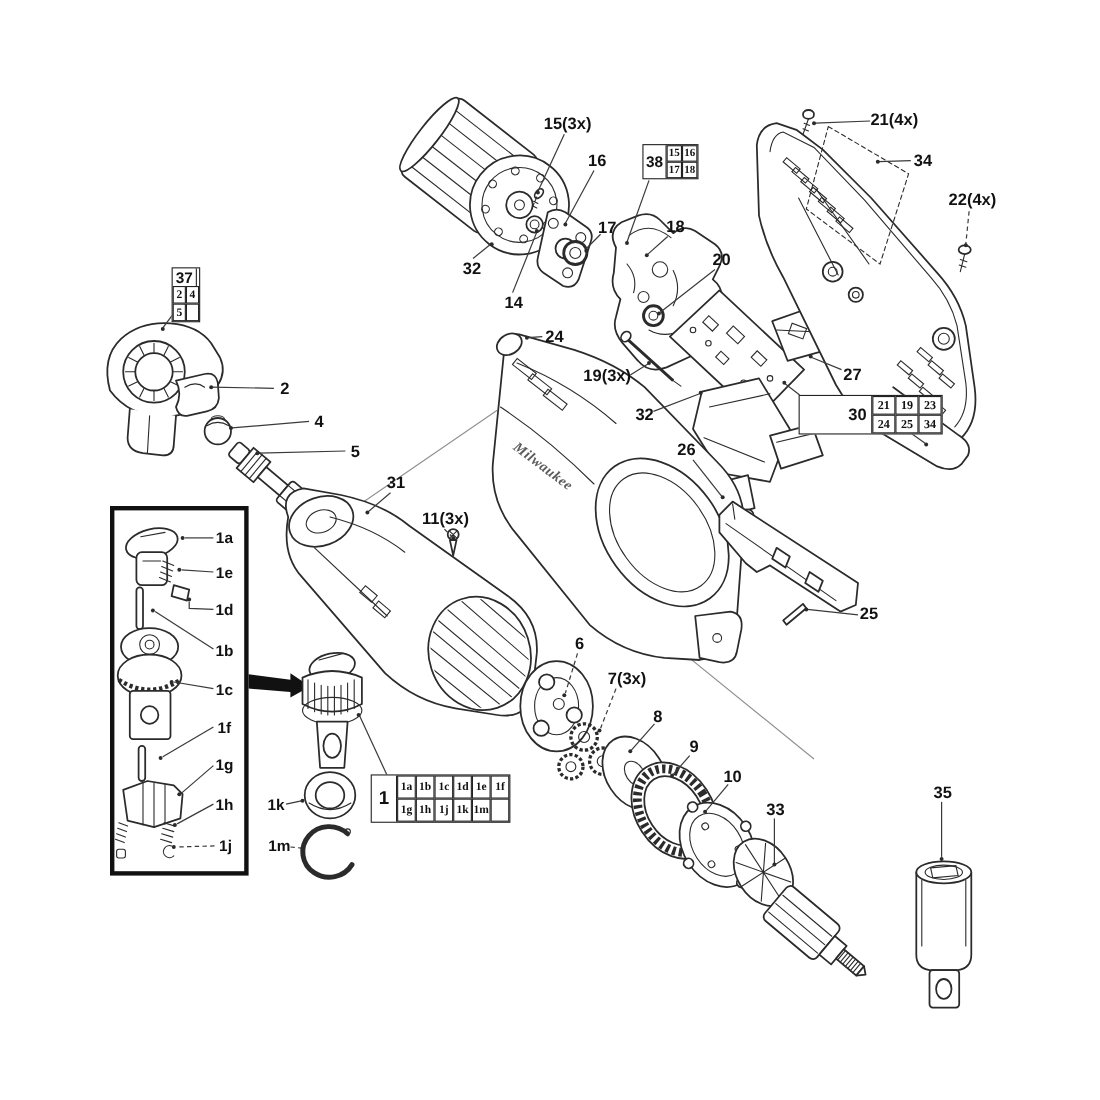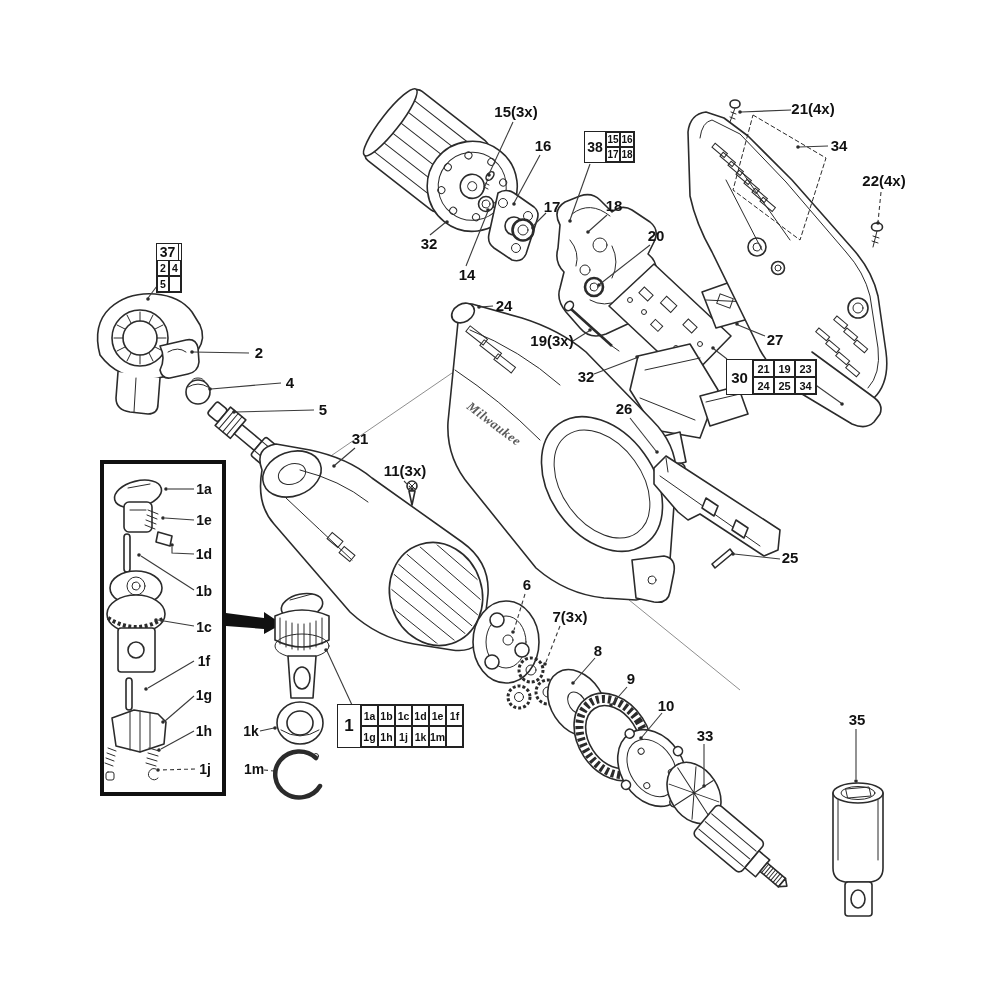--- a/index.html
+++ b/index.html
@@ -20,21 +20,21 @@
   .callout{font:bold 15px "Liberation Sans",sans-serif;fill:#111;}
   .callout-sm{font:bold 14px "Liberation Sans",sans-serif;fill:#111;}
   .logo{font:italic bold 13px "Liberation Serif",serif;fill:#4a4a4a;letter-spacing:.5px;opacity:.9;}
 
   
   .ref-table{position:absolute;display:flex;background:#fff;border:1.5px solid #222;box-sizing:border-box;}
   .ref-key{display:flex;align-items:center;justify-content:center;font-weight:bold;
            border-right:1.5px solid #222;color:#111;}
   .ref-grid{display:grid;}
   .ref-cell{display:flex;align-items:center;justify-content:center;font-weight:bold;color:#111;
-            border:1px solid #222;box-sizing:border-box;}
+            border:1px solid #222;box-sizing:border-box;font-family:Liberation Serif, serif;}
 </style>
 </head>
 <body>
 
 <div class="stage">
 
 <svg width="1000" height="1000" viewBox="0 0 1000 1000">
   <defs>
     <clipPath id="cavclip">
           <ellipse cx="436" cy="594" rx="44" ry="50" transform="rotate(-18 436 594)"></ellipse>
@@ -596,21 +596,21 @@
 <div class="ref-table" style="left:584px;top:131px;">
   <div class="ref-key" style="width:20px;font-size:14px;">38</div>
   <div class="ref-grid" style="grid-template-columns:repeat(2,14px);grid-auto-rows:15px;">
     <div class="ref-cell" style="font-size:10px;">15</div>
     <div class="ref-cell" style="font-size:10px;">16</div>
     <div class="ref-cell" style="font-size:10px;">17</div>
     <div class="ref-cell" style="font-size:10px;">18</div>
   </div>
 </div>
 
-<div class="ref-table" style="left:726px;top:359px;">
+<div class="ref-table" style="left:726px;top:359px;padding-left:40px;">
   <div class="ref-key" style="width:25px;font-size:15px;">30</div>
   <div class="ref-grid" style="grid-template-columns:repeat(3,21px);grid-auto-rows:17px;">
     <div class="ref-cell" style="font-size:11px;">21</div>
     <div class="ref-cell" style="font-size:11px;">19</div>
     <div class="ref-cell" style="font-size:11px;">23</div>
     <div class="ref-cell" style="font-size:11px;">24</div>
     <div class="ref-cell" style="font-size:11px;">25</div>
     <div class="ref-cell" style="font-size:11px;">34</div>
   </div>
 </div>

